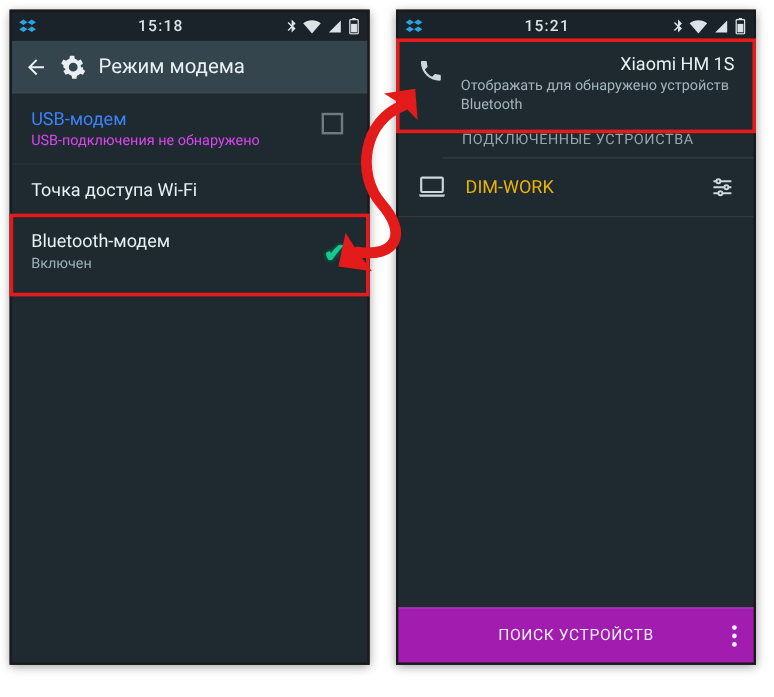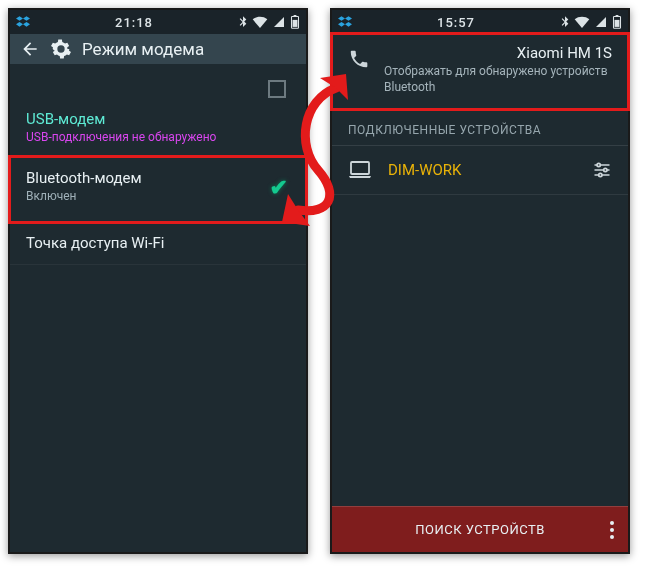--- a/index.html
+++ b/index.html
@@ -36,21 +36,21 @@
     color: #dce3e6;
     font-size: 13px;
     padding: 0 6px;
     font-weight: 500;
   }
   .sb-left { display:flex; gap:4px; align-items:center; }
   .sb-clock { flex:1; text-align:center; letter-spacing:1px; }
   .sb-right { display:flex; gap:4px; align-items:center; }
 
   .appbar {
-    height: 30px;
+    height: 44px;
     background: #34454e;
     display: flex;
     align-items: center;
     padding: 0 10px;
     color: #e8f0f3;
     font-size: 17px;
     gap: 10px;
   }
   .toggle {
     margin-left:auto;
@@ -70,45 +70,46 @@
   }
 
   .content { color:#cdd6da; }
 
   .row {
     padding: 12px 16px;
     border-bottom: 1px solid rgba(255,255,255,0.05);
     position: relative;
   }
   .row .title { font-size: 15px; color:#e8f0f3; }
-  .row .title.disabled { color:#5eead4;margin-top:34px; }
+  .row .title.disabled { color:#3b82f6; }
   .row .sub { font-size: 12px; color:#d946ef; margin-top:2px; }
   .row .sub.light { color:#9fb0b8; }
 
   .checkbox-empty {
     position:absolute; right:20px; top:16px;
     width:18px; height:18px; border:2px solid #6d7a80;
   }
   .checkmark {
     position:absolute; right:18px; top:18px;
     color:#14c98f; font-size:22px; font-weight:bold;
     filter: drop-shadow(0 0 2px #0a7a56);
   }
 
   .highlight-red {
     outline: 3px solid #e31b1b;
     outline-offset: -1px;
   }
 
   .section-hdr {
-    padding: 14px 16px 8px;
+    padding: 0 16px 8px;
     font-size: 12px;
     letter-spacing: 0.5px;
     color:#96a6ad;
     border-bottom:1px solid rgba(255,255,255,0.1);
+    margin-left:37px;
   }
 
   .device-row {
     display:flex; align-items:center;
     padding: 14px 16px;
     gap: 16px;
     border-bottom:1px solid rgba(255,255,255,0.08);
   }
   .device-row .icon { color:#cdd6da; }
   .device-row .txt { flex:1; color:#eab308; font-size:15px; }
@@ -119,21 +120,21 @@
     display:flex; gap:14px; align-items:flex-start;
   }
   .visible-row .txtblock { flex:1; }
   .visible-row .title { font-size:15px; color:#e8f0f3;text-align:right; }
   .visible-row .sub { font-size:12px; color:#a5b4bb; margin-top:2px; line-height:1.3; }
 
   .bottom-bar {
     position:absolute;
     bottom:0; left:0; right:0;
     height:46px;
-    background:#7f1d1d;
+    background:#a21caf;
     border-top:1px solid rgba(255,255,255,0.15);
     display:flex;
     align-items:center;
     justify-content:center;
     color:#e8f0f3;
     font-size:13px;
     letter-spacing:0.5px;
   }
   .bottom-bar .more {
     position:absolute; right:14px;
@@ -160,21 +161,21 @@
 
 <div class="phone phone-left">
   <div class="statusbar">
     <div class="sb-left">
       <span>
         <svg width="14" height="14" viewBox="0 0 24 24">
               <path fill="#2aa3df" d="M6 2l6 4-6 4-6-4 6-4zm12 0l6 4-6 4-6-4 6-4zM6 12l6 4-6 4-6-4 6-4zm12 0l6 4-6 4-6-4 6-4z"></path>
             </svg>
       </span>
     </div>
-    <div class="sb-clock">21:18</div>
+    <div class="sb-clock">15:18</div>
     <div class="sb-right">
       <span>
         <svg width="10" height="14" viewBox="0 0 24 24">
               <path fill="#dce3e6" d="M12 0v9L6 3 4 5l7 7-7 7 2 2 6-6v9l8-8-5-5 5-5-8-8z"></path>
             </svg>
       </span>
       <span>
         <svg width="16" height="12" viewBox="0 0 24 18">
               <path fill="#dce3e6" d="M12 18l11-13C17 0 7 0 1 5l11 13z"></path>
             </svg>
@@ -208,42 +209,42 @@
     <span>Режим модема</span>
   </div>
 
   <div class="content">
     <div class="row">
       <div class="title disabled">USB-модем</div>
       <div class="sub">USB-подключения не обнаружено</div>
       <div class="checkbox-empty"></div>
     </div>
 
+    <div class="row">
+      <div class="title">Точка доступа Wi-Fi</div>
+    </div>
+
     <div class="row highlight-red" style="padding-bottom:18px;">
       <div class="title">Bluetooth-модем</div>
       <div class="sub light">Включен</div>
       <div class="checkmark">✔</div>
     </div>
-
-    <div class="row">
-      <div class="title">Точка доступа Wi-Fi</div>
-    </div>
   </div>
 </div>
 
 <div class="phone phone-right">
   <div class="statusbar">
     <div class="sb-left">
       <span>
         <svg width="14" height="14" viewBox="0 0 24 24">
               <path fill="#2aa3df" d="M6 2l6 4-6 4-6-4 6-4zm12 0l6 4-6 4-6-4 6-4zM6 12l6 4-6 4-6-4 6-4zm12 0l6 4-6 4-6-4 6-4z"></path>
             </svg>
       </span>
     </div>
-    <div class="sb-clock">15:57</div>
+    <div class="sb-clock">15:21</div>
     <div class="sb-right">
       <span>
         <svg width="10" height="14" viewBox="0 0 24 24">
               <path fill="#dce3e6" d="M12 0v9L6 3 4 5l7 7-7 7 2 2 6-6v9l8-8-5-5 5-5-8-8z"></path>
             </svg>
       </span>
       <span>
         <svg width="16" height="12" viewBox="0 0 24 18">
               <path fill="#dce3e6" d="M12 18l11-13C17 0 7 0 1 5l11 13z"></path>
             </svg>

